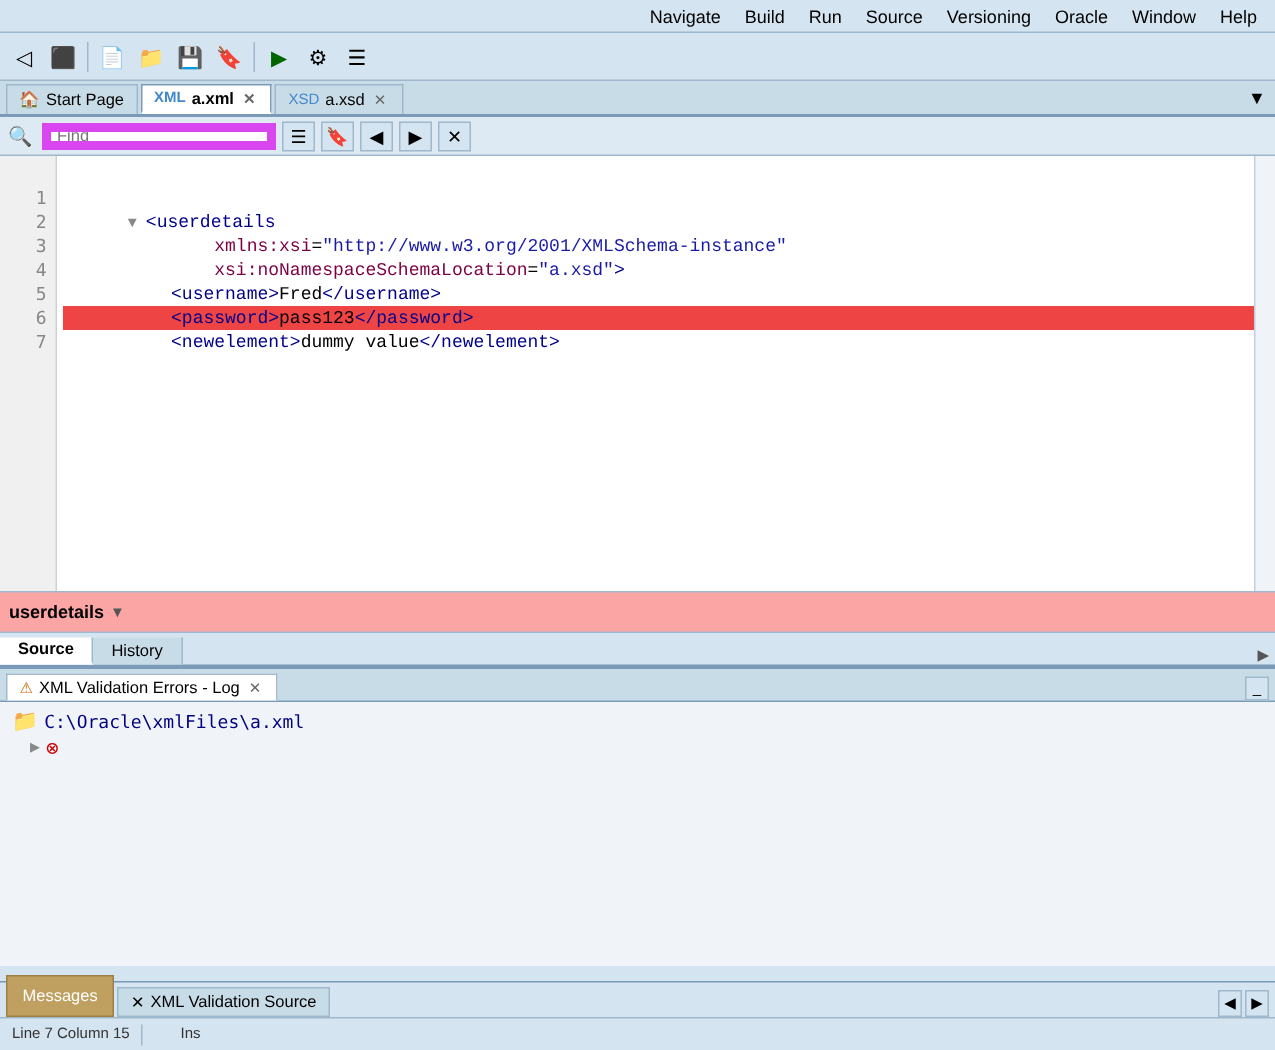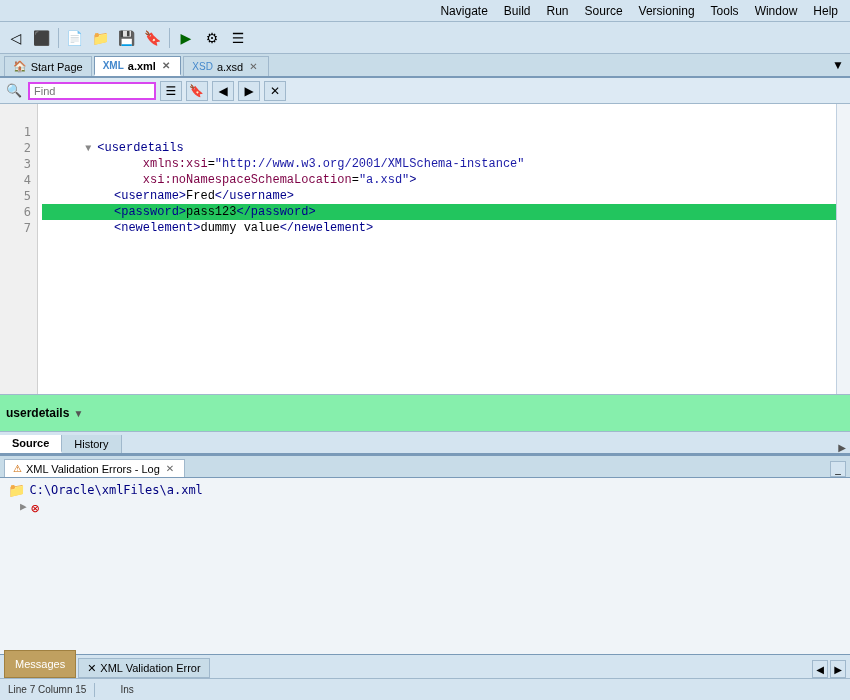--- a/index.html
+++ b/index.html
@@ -94,23 +94,23 @@
       border-bottom: 1px solid #a0b8cc;
       gap: 4px;
     }
     .find-icon {
       width: 20px; height: 20px;
       display: flex; align-items: center; justify-content: center;
       font-size: 13px;
       color: #444;
     }
     .find-input {
-      width: 128px;
+      width: 156px;
       height: 18px;
-      border: 2px solid #d946ef;
+      border: 6px solid #d946ef;
       background: #fff;
       padding: 0 4px;
       font-size: 11px;
     }
     .find-btn {
       width: 22px; height: 20px;
       background: #d4e4f0;
       border: 1px solid #a0b8cc;
       cursor: pointer;
       display: flex; align-items: center; justify-content: center;
@@ -147,39 +147,39 @@
       font-family: Liberation Mono, monospace;
       font-size: 12px;
       overflow: auto;
       line-height: 16px;
     }
     .code-line {
       height: 16px;
       white-space: pre;
       line-height: 16px;
     }
-    .code-line.highlighted { background: #22c55e; }
+    .code-line.highlighted { background: #ef4444; }
     .xml-tag { color: #00008B; }
     .xml-attr { color: #7D0045; }
     .xml-val { color: #1A1AA6; }
     .xml-text { color: #000; }
     .expand-icon { color: #888; font-size: 10px; cursor: pointer; }
 
     
     .editor-scrollbar {
       width: 14px;
       background: #f0f4f8;
       border-left: 1px solid #c0d0e0;
       flex-shrink: 0;
     }
 
     
     .breadcrumb-bar {
-      background: #86efac;
-      height: 38px;
+      background: #fca5a5;
+      height: 28px;
       display: flex;
       align-items: center;
       padding: 0 6px;
       border-top: 1px solid #a0b8cc;
       border-bottom: 1px solid #a0b8cc;
       gap: 4px;
     }
     .breadcrumb-text {
       font-size: 12px;
       font-weight: bold;
@@ -333,21 +333,21 @@
   </style>
 </head>
 <body>
 
 <div class="menu-bar">
   <span class="menu-item">Navigate</span>
   <span class="menu-item">Build</span>
   <span class="menu-item">Run</span>
   <span class="menu-item">Source</span>
   <span class="menu-item">Versioning</span>
-  <span class="menu-item">Tools</span>
+  <span class="menu-item">Oracle</span>
   <span class="menu-item">Window</span>
   <span class="menu-item">Help</span>
 </div>
 
 <div class="toolbar">
   <button class="toolbar-btn">◁</button>
   <button class="toolbar-btn">⬛</button>
   <div class="toolbar-sep"></div>
   <button class="toolbar-btn">📄</button>
   <button class="toolbar-btn">📁</button>
@@ -453,21 +453,21 @@
       <span style="color:#888; font-size:11px;">▶ </span>
       <span class="error-icon">⊗</span>
     </div>
   </div>
 </div>
 
 <div class="messages-tab-bar" style="position: absolute; bottom: 22px; left: 0; right: 0; height: 24px; background: #d4e4f0; border-top: 1px solid #7a9ab8; display: flex; align-items: flex-end; padding: 0 4px;">
   <div class="messages-tab" style="height:20px; padding:13px 10px; cursor:pointer; font-size:11px; display:flex; align-items:center; background:#c0a060; color:#fff; border:1px solid #a08040; margin-right:2px;">Messages</div>
   <div class="messages-tab validation" style="height:20px; padding:0 8px; cursor:pointer; font-size:11px; display:flex; align-items:center; gap:4px; background:#c8dce8; color:#000; border:1px solid #a0b8cc; margin-right:2px;">
     <span>✕</span>
-    <span>XML Validation Error</span>
+    <span>XML Validation Source</span>
   </div>
   <div class="messages-nav" style="margin-left:auto; display:flex; gap:2px;">
     <button class="nav-btn">◀</button>
     <button class="nav-btn">▶</button>
   </div>
 </div>
 
 <div class="status-bar" style="position: absolute; bottom: 0; left: 0; right: 0; height: 22px; background: #d4e4f0; border-top: 1px solid #a0b8cc; display: flex; align-items: center; padding: 0 8px; font-size: 10px;">
   <span>Line 7  Column 15</span>
   <div class="status-sep" style="width:1px; background:#a0b8cc; height:14px; margin-left:8px;"></div>

